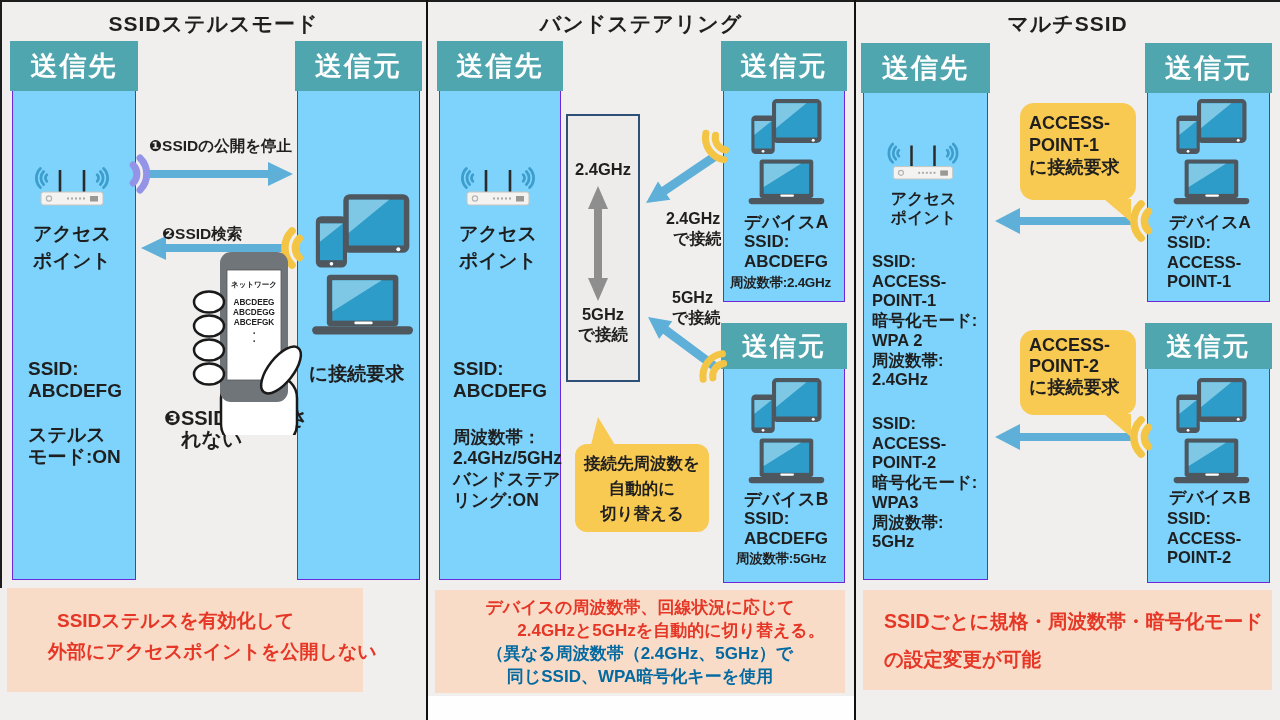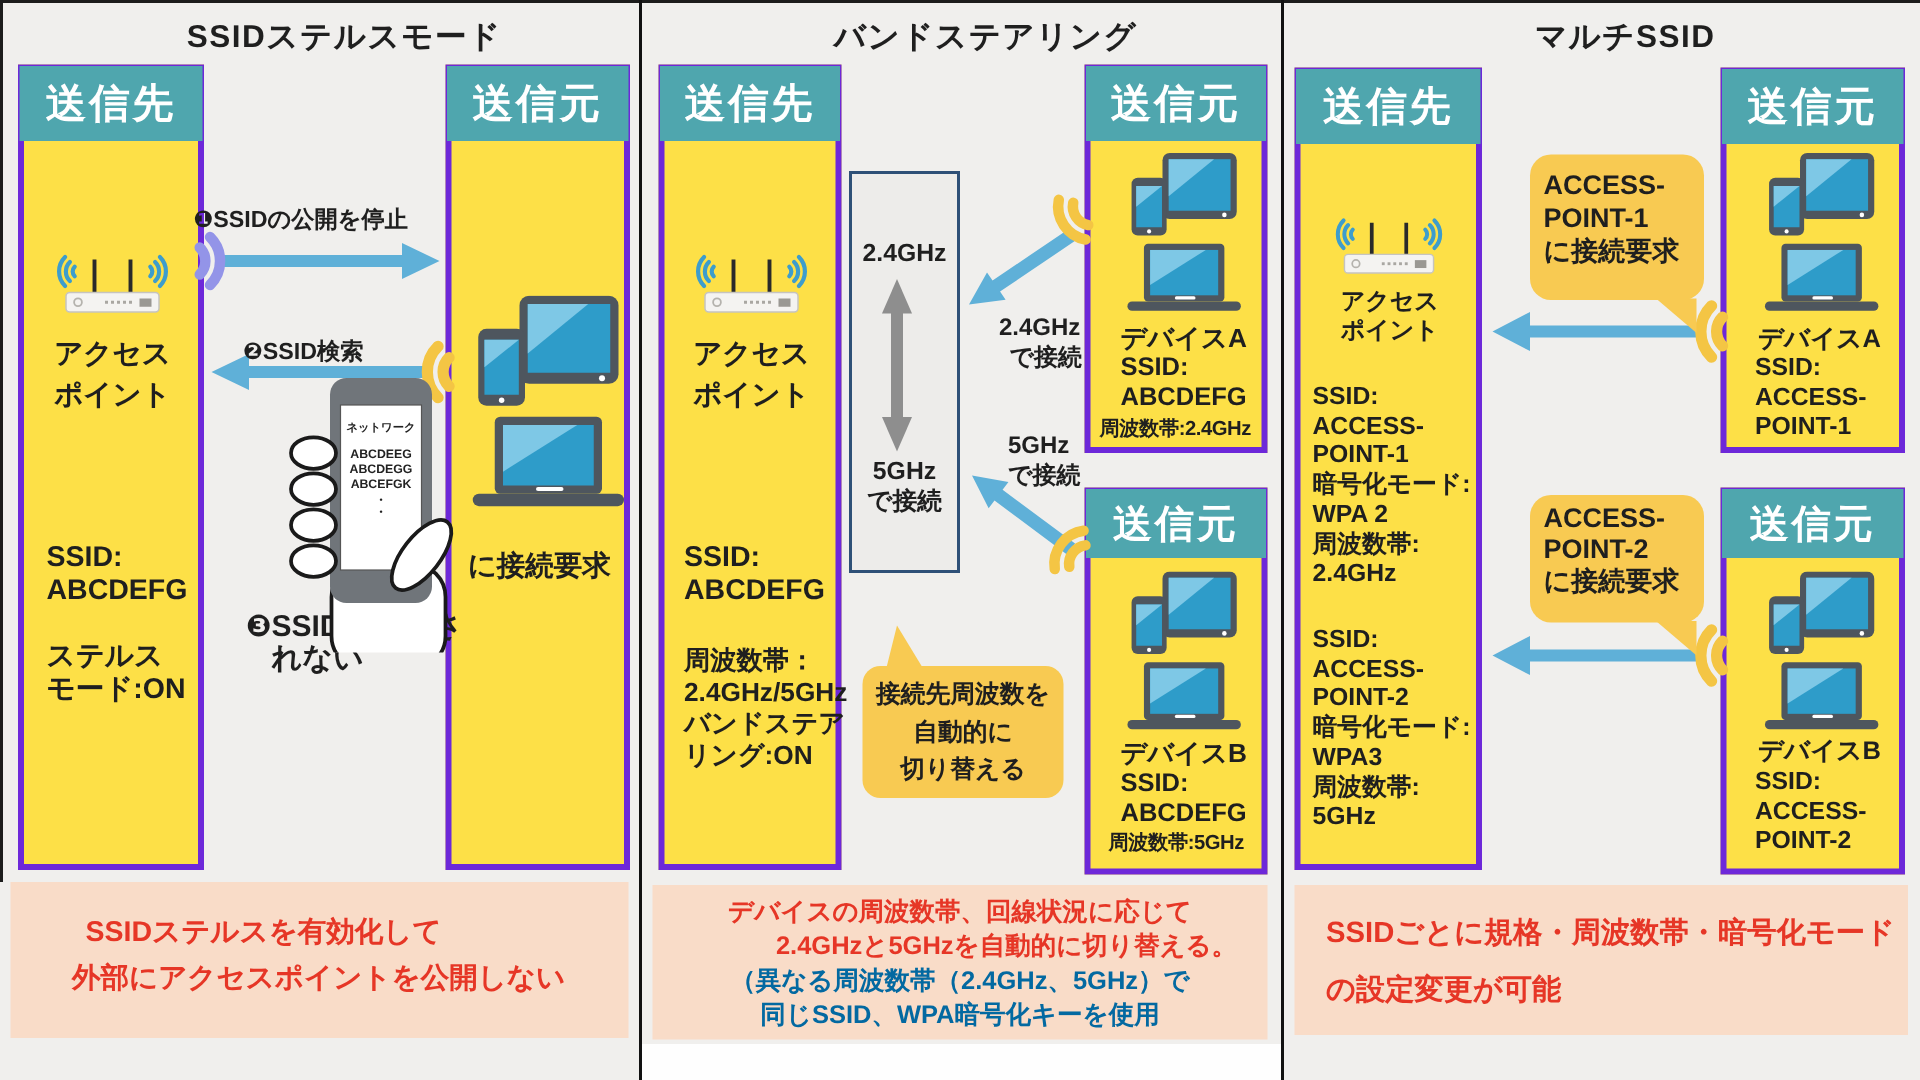--- a/index.html
+++ b/index.html
@@ -1,22 +1,22 @@
 <!DOCTYPE html>
 <html><head>
 <meta charset="utf-8">
 <style>
   html,body{margin:0;padding:0;}
   body{font-family:"Liberation Sans","DejaVu Sans",sans-serif;}
   .stage{position:relative;width:1280px;height:720px;background:#f0efed;overflow:hidden;font-weight:700;color:#1f1f1f;}
   .abs{position:absolute;}
   .edge{position:absolute;background:#1c1c1c;}
   .divider{position:absolute;top:0;width:2px;height:720px;background:#111;z-index:4;}
-  .panel-title{position:absolute;top:10px;font-size:21px;letter-spacing:1px;text-align:center;z-index:2;padding-left:16px;}
-  .box{position:absolute;background:#fde047;border:4px solid #6d28d9;box-sizing:border-box;z-index:1;}
+  .panel-title{position:absolute;top:10px;font-size:21px;letter-spacing:1px;text-align:center;z-index:2;}
+  .box{position:absolute;background:#7dd3fc;border:1px solid #6d28d9;box-sizing:border-box;z-index:1;}
   .box-header{position:absolute;left:-3px;top:-3px;right:-3px;height:50px;background:#4fa6ae;color:#fff;
       font-size:27px;letter-spacing:2px;display:flex;align-items:center;justify-content:center;}
   .tl{position:absolute;white-space:nowrap;}
   .c{text-align:center;}
   .footer{position:absolute;background:#f9dcc8;z-index:1;}
   .red{color:#e63626;}
   .blk{color:#0369a1;}
   .bubble{position:absolute;background:#f8ca52;border-radius:14px;z-index:3;}
   .bubble .ptr-up{position:absolute;top:-27px;left:16px;width:0;height:0;
       border-bottom:28px solid #f8ca52;border-left:7px solid transparent;border-right:17px solid transparent;}
@@ -93,21 +93,21 @@
       <circle cx="31" cy="76" r="2" fill="#fff"></circle>
       <rect x="26" y="88" width="78" height="56" rx="4" fill="#4e565e"></rect>
       <rect x="32" y="94" width="66" height="44" fill="#2e9cc9"></rect>
       <polygon points="32,94 86,94 32,128" fill="#7ec8e6"></polygon>
       <rect x="56" y="139" width="20" height="3" rx="1.5" fill="#fff"></rect>
       <rect x="10" y="144" width="110" height="9" rx="4.5" fill="#4e565e"></rect>
     </svg>
     <div class="tl c" style="left:0;width:117px;top:317px;font-size:19px;">に接続要求</div>
   </div>
 
-  <div class="lab" style="left:129px;top:136px;font-size:15.5px;text-align:center;">❶SSIDの公開を停止</div>
+  <div class="lab" style="left:149px;top:136px;font-size:15.5px;text-align:center;">❶SSIDの公開を停止</div>
   <div class="lab" style="left:162px;top:224px;font-size:15.5px;">❷SSID検索</div>
   <div class="lab" style="left:164px;top:408px;font-size:20px;line-height:21px;">
     <div>❸SSIDが表示さ</div>
     <div style="padding-left:17px;">れない</div>
   </div>
 
   <svg class="abs" style="left:192px;top:250px;z-index:3;" width="112" height="185" viewBox="0 0 110 185">
     <rect x="28" y="126" width="76" height="70" rx="22" fill="#fff" stroke="#1a1a1a" stroke-width="2.5"></rect>
     <rect x="27" y="2" width="68" height="150" rx="11" fill="#70757a"></rect>
     <rect x="34" y="20" width="54" height="110" fill="#ffffff" stroke="#555" stroke-width="0.8"></rect>
@@ -121,21 +121,21 @@
     <g font-family="Liberation Sans, DejaVu Sans, sans-serif" font-weight="700" fill="#222" text-anchor="middle">
       <text x="61" y="37" font-size="7.5">ネットワーク</text>
       <text x="61" y="55" font-size="8.2">ABCDEEG</text>
       <text x="61" y="65" font-size="8.2">ABCDEGG</text>
       <text x="61" y="75" font-size="8.2">ABCEFGK</text>
       <text x="61" y="86" font-size="8.2">・</text>
       <text x="61" y="94" font-size="8.2">・</text>
     </g>
   </svg>
 
-  <div class="footer" style="left:7px;top:588px;width:412px;height:104px;">
+  <div class="footer" style="left:7px;top:588px;width:356px;height:104px;">
     <div class="tl red" style="left:50px;top:20px;font-size:19px;">SSIDステルスを有効化して</div>
     <div class="tl red" style="left:41px;top:51px;font-size:19px;">外部にアクセスポイントを公開しない</div>
   </div>
 
   <div class="panel-title" style="left:427px;width:428px;">バンドステアリング</div>
 
   <div class="box" style="left:439px;top:43px;width:122px;height:537px;">
     <div class="box-header">送信先</div>
     <svg class="abs" style="left:10px;top:112px;" width="96" height="52" viewBox="0 0 96 52">
       <g stroke="#3d9dcc" stroke-width="2.8" fill="none" stroke-linecap="round">

